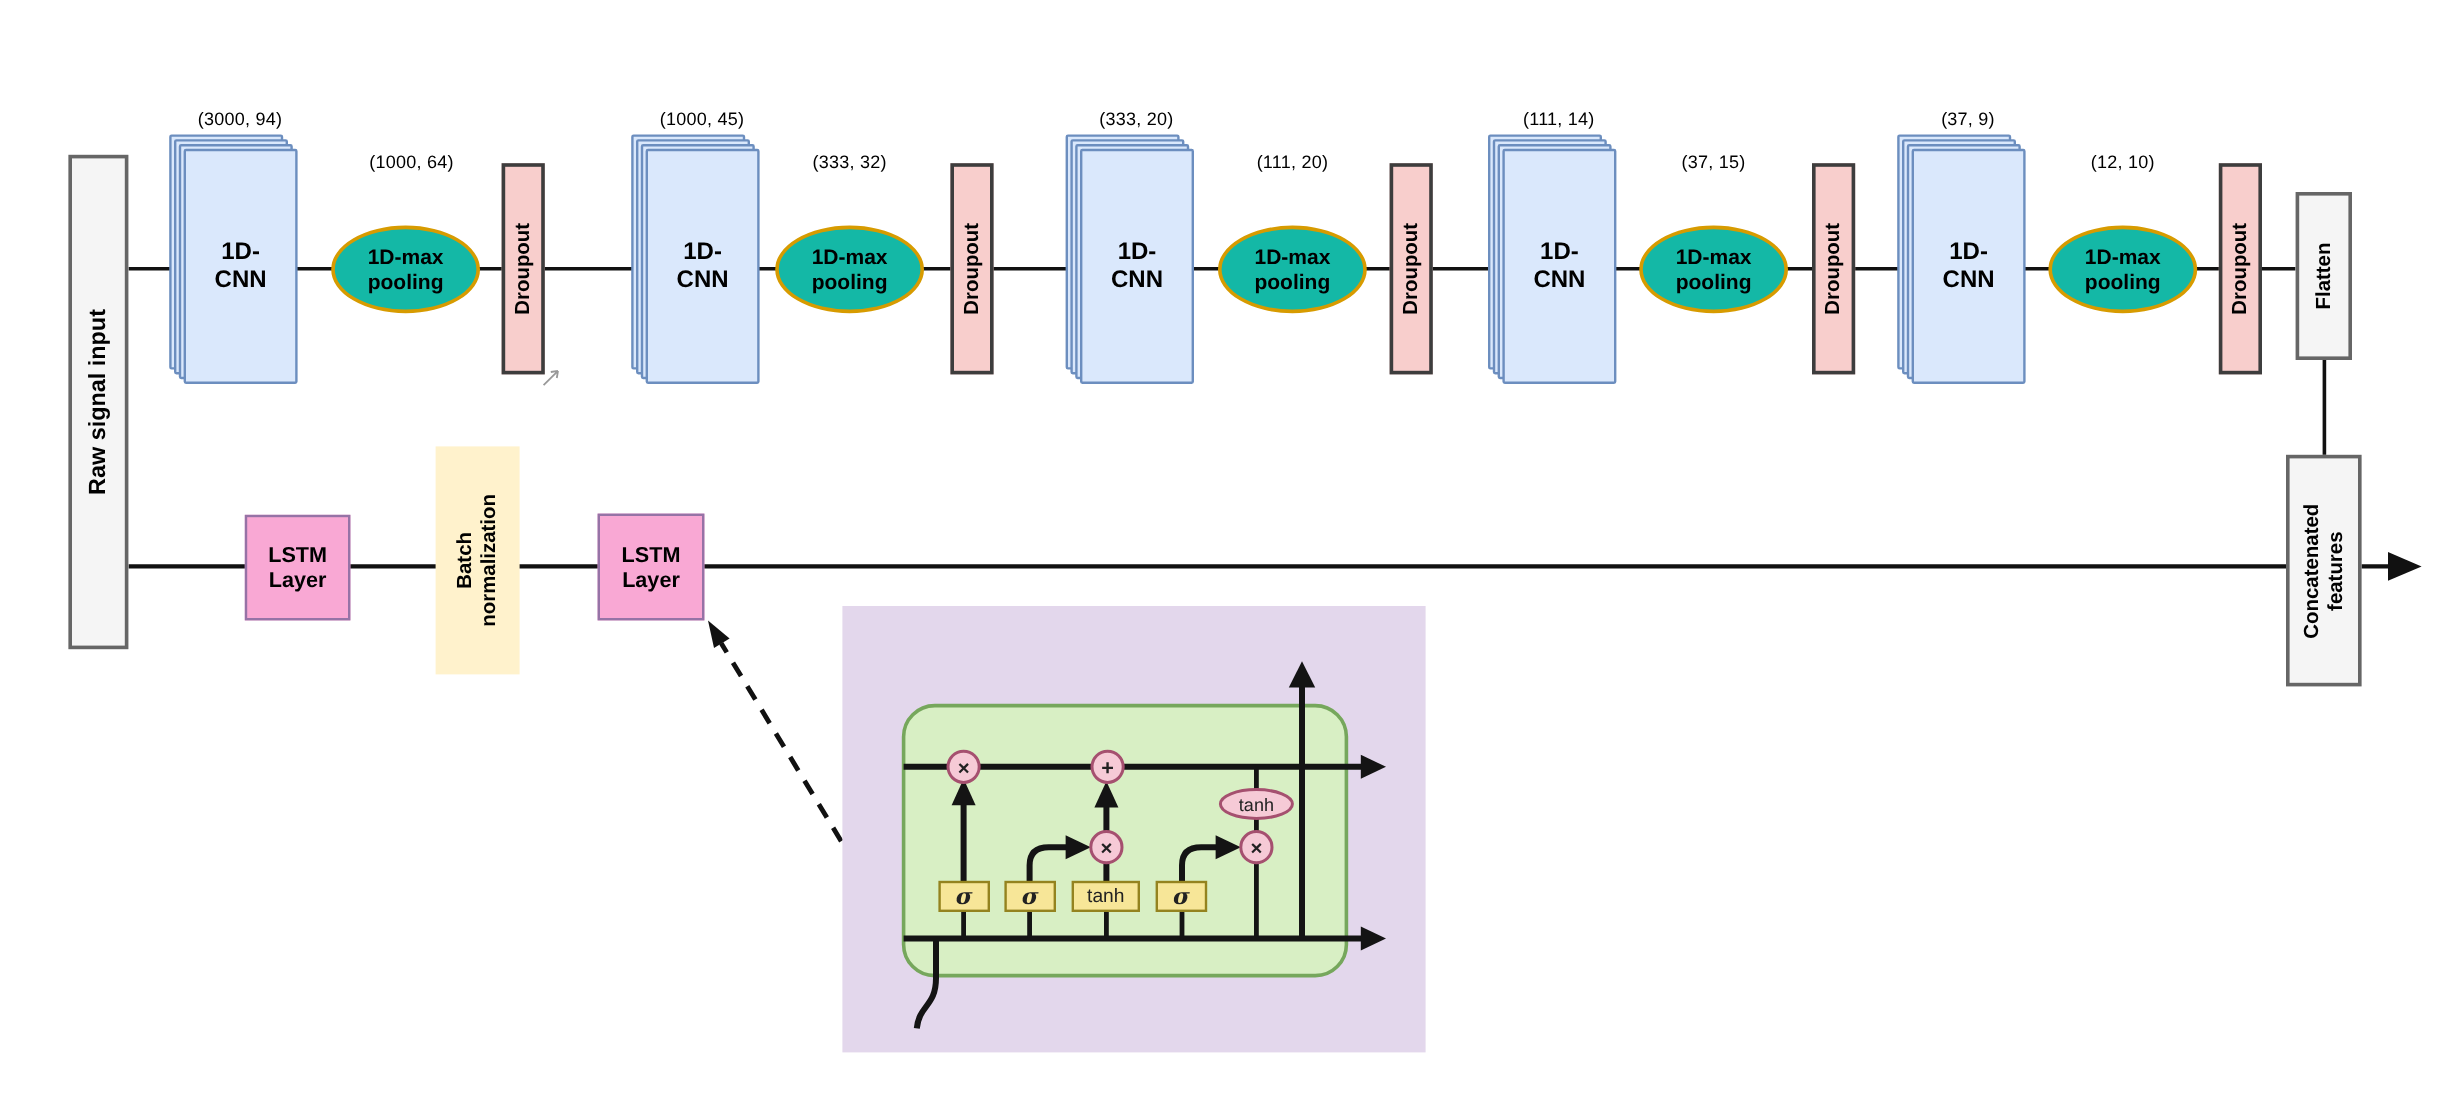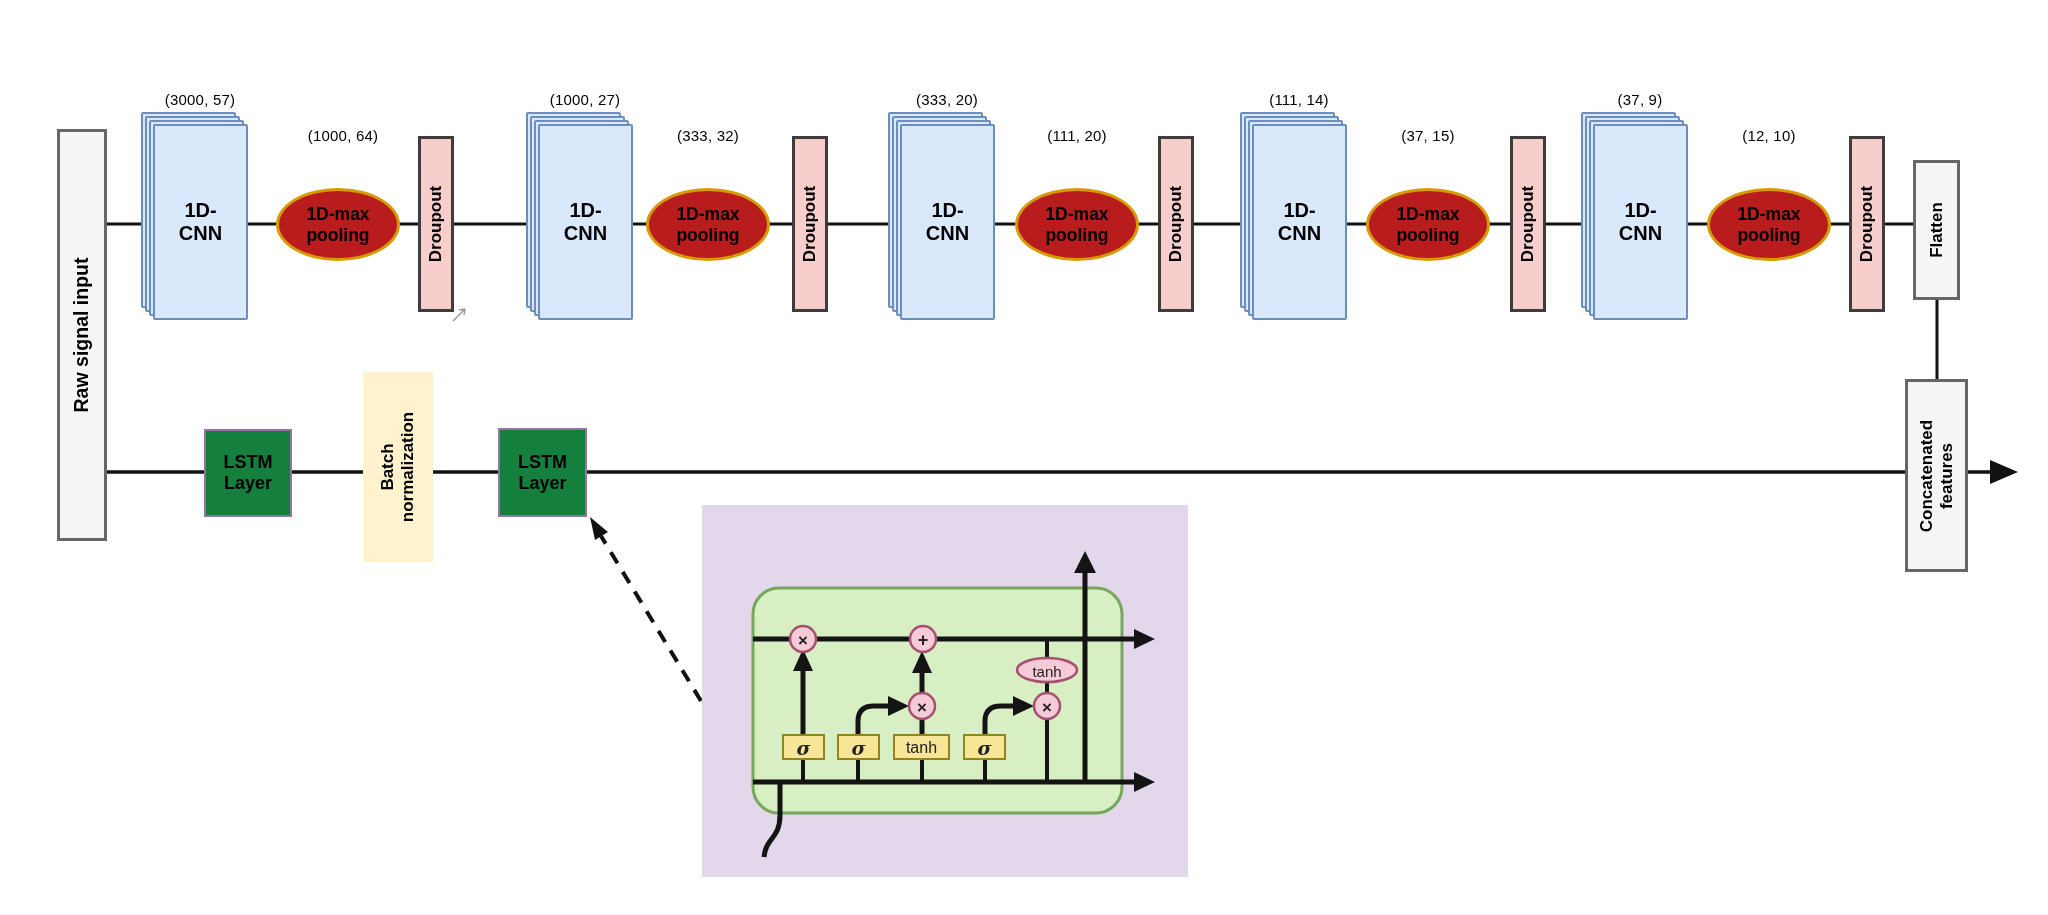--- a/index.html
+++ b/index.html
@@ -12,34 +12,34 @@
   
   .graybox{background:#f5f5f5;border:3px solid #666666;}
   
   .stack{position:absolute;top:112px;width:108px;height:209px;z-index:2;}
   .stack .layer{position:absolute;width:95px;height:196px;background:#dae8fc;border:2px solid #6c8ebf;border-radius:2px;box-sizing:border-box;}
   .stack .p0{left:0;top:0;} .stack .p1{left:4px;top:4px;} .stack .p2{left:8px;top:8px;}
   .stack .front{left:12px;top:12px;display:flex;align-items:center;justify-content:center;}
   .blabel{font-weight:700;font-size:20px;line-height:1.15;text-align:center;}
   .blabel span{display:block;}
   
-  .pool{position:absolute;top:188px;width:124px;height:73px;background:#b91c1c;border:3px solid #d79b00;border-radius:50%;
+  .pool{position:absolute;top:188px;width:124px;height:73px;background:#14b8a6;border:3px solid #d79b00;border-radius:50%;
         display:flex;align-items:center;justify-content:center;z-index:2;box-sizing:border-box;}
   .pool .blabel{font-size:17.5px;}
   
   .drop{position:absolute;top:136px;width:36px;height:176px;background:#f8cecc;border:3px solid #3d3d3d;z-index:2;box-sizing:border-box;}
   
   .rot{position:absolute;left:50%;top:50%;transform:translate(-50%,-50%) rotate(-90deg);white-space:nowrap;
        font-weight:700;text-align:center;line-height:1.2;}
   .rot span{display:block;}
   .rot17{font-size:17px;} .rot19{font-size:19.5px;}
   
   .shape-label{position:absolute;width:170px;text-align:center;font-size:15px;font-weight:500;z-index:3;letter-spacing:.2px;}
   
-  .lstmbox{background:#15803d;border:2.5px solid #9673a6;display:flex;align-items:center;justify-content:center;}
+  .lstmbox{background:#f9a8d4;border:2.5px solid #9673a6;display:flex;align-items:center;justify-content:center;}
   .lstmbox .blabel{font-size:18px;}
   .batch{background:#fff2cc;}
   .inset{background:#e3d7ec;z-index:1;}
 </style>
 </head>
 <body>
 
 <div class="canvas">
 
   <svg class="bg" width="2048" height="915" viewBox="0 0 2048 915">
@@ -51,21 +51,21 @@
     <polygon points="590,517 608,532 595,540" fill="#111"></polygon>
 
     <path d="M453 321 L465 309 M465 309 L459 310 M465 309 L464 315" stroke="#999" stroke-width="1.5" fill="none"></path>
     <path d="M612 199 H618 V208" stroke="#8a8a8a" stroke-width="1.4" fill="none"></path>
   </svg>
 
   <div class="node graybox" style="left:57px;top:129px;width:50px;height:412px;">
     <div class="rot rot19">Raw signal input</div>
   </div>
 
-  <div class="shape-label" style="left:115px;top:91px;">(3000, 57)</div>
+  <div class="shape-label" style="left:115px;top:91px;">(3000, 94)</div>
   <div class="stack" style="left:141px;">
     <div class="layer p0"></div>
     <div class="layer p1"></div>
     <div class="layer p2"></div>
     <div class="layer front">
       <div class="blabel">
         <span>1D-</span>
           <span>CNN</span>
       </div>
     </div>
@@ -74,21 +74,21 @@
   <div class="pool" style="left:276px;">
     <div class="blabel">
       <span>1D-max</span>
         <span>pooling</span>
     </div>
   </div>
   <div class="drop" style="left:418px;">
     <div class="rot rot17">Droupout</div>
   </div>
 
-  <div class="shape-label" style="left:500px;top:91px;">(1000, 27)</div>
+  <div class="shape-label" style="left:500px;top:91px;">(1000, 45)</div>
   <div class="stack" style="left:526px;">
     <div class="layer p0"></div>
     <div class="layer p1"></div>
     <div class="layer p2"></div>
     <div class="layer front">
       <div class="blabel">
         <span>1D-</span>
           <span>CNN</span>
       </div>
     </div>

